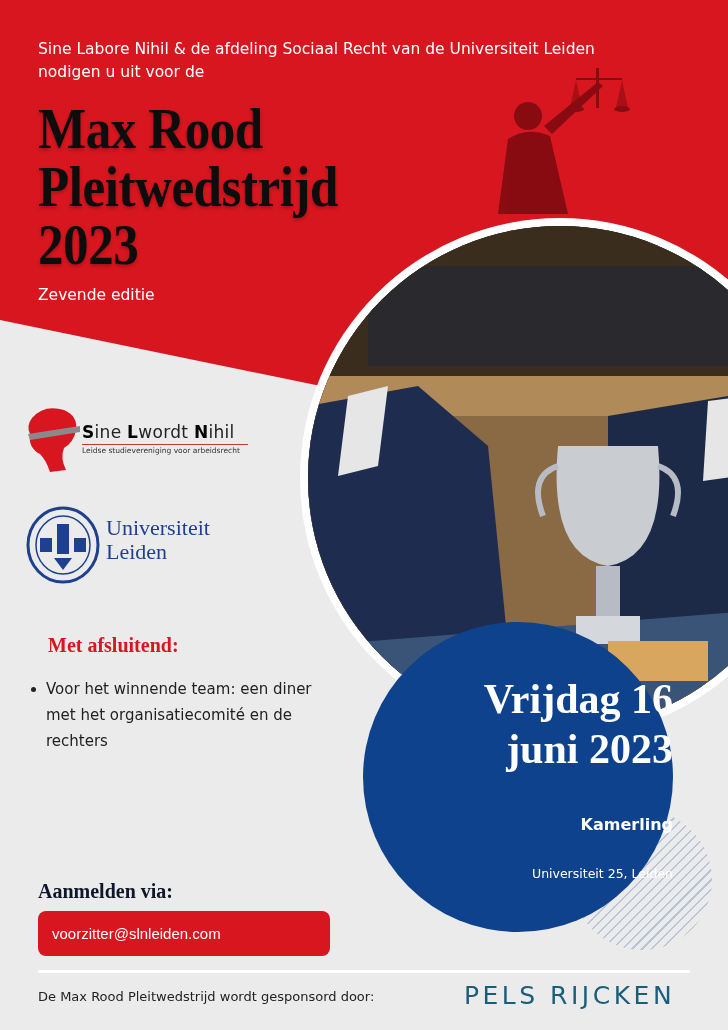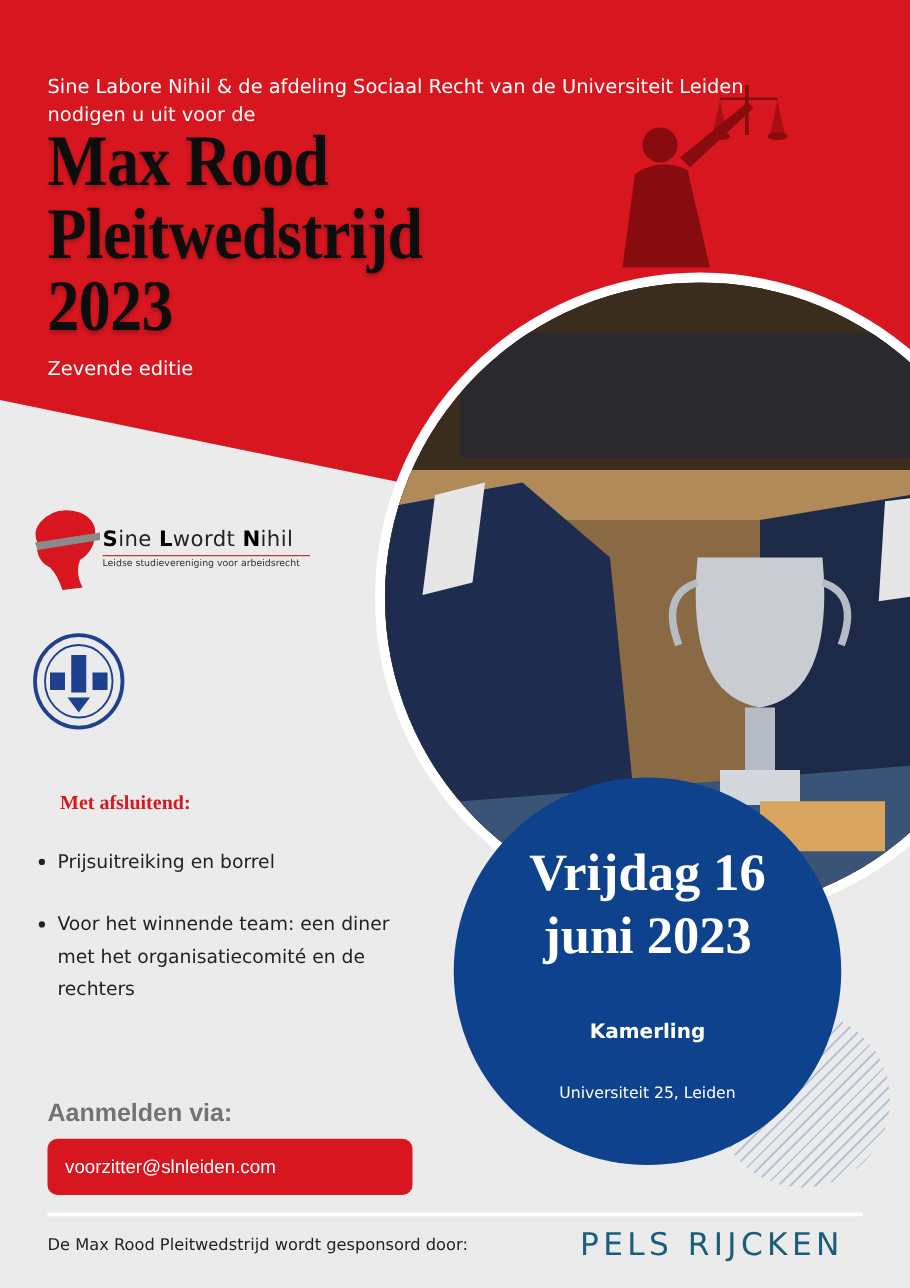--- a/index.html
+++ b/index.html
@@ -1,45 +1,45 @@
 <!DOCTYPE html>
 <html><head>
 <meta charset="utf-8">
 <style>
   *{box-sizing:border-box;margin:0;padding:0}
   html,body{width:728px;height:1030px;overflow:hidden;background:#ebebeb}
   body{position:relative;font-family:"DejaVu Sans",sans-serif}
   .red-bg{position:absolute;left:0;top:0;width:728px;height:470px;}
   .red-bg svg{display:block}
-  .intro{position:absolute;left:38px;top:38px;width:660px;color:#fff;font-size:15.5px;line-height:23px;margin-top:20px;}
+  .intro{position:absolute;left:38px;top:38px;width:660px;color:#fff;font-size:15.5px;line-height:23px;}
   .title{position:absolute;left:38px;top:100px;color:#0d0d0d;font-family:"Liberation Serif",serif;font-weight:bold;font-size:58px;line-height:58px;letter-spacing:-0.5px;transform:scaleX(0.88);transform-origin:left top;text-shadow:0 2px 4px rgba(0,0,0,.25)}
   .edition{position:absolute;left:38px;top:286px;color:#fff;font-size:15.5px}
   .justitia{position:absolute;left:478px;top:64px;width:170px;height:170px}
   .photo-ring{position:absolute;left:300px;top:218px;width:520px;height:520px;border-radius:50%;background:#fff;}
   .photo{position:absolute;left:308px;top:226px;width:504px;height:504px;border-radius:50%;overflow:hidden;background:#3a2f22}
   .photo svg{display:block}
   .logo-sln{position:absolute;left:24px;top:404px;width:220px;height:70px}
   .logo-sln .name{position:absolute;left:58px;top:18px;font-size:17px;color:#222;letter-spacing:0.3px}
   .logo-sln .name b{font-weight:bold;color:#000}
   .logo-sln .line{position:absolute;left:58px;top:40px;width:166px;height:1px;background:#c0392b}
   .logo-sln .sub{position:absolute;left:58px;top:42px;font-size:7.5px;color:#333;white-space:nowrap}
   .logo-ul{position:absolute;left:26px;top:506px;width:210px;height:80px}
   .logo-ul .seal{position:absolute;left:0;top:0;width:74px;height:78px}
   .logo-ul .txt{position:absolute;left:80px;top:10px;color:#1f3f8f;font-family:"Liberation Serif",serif;font-size:22px;line-height:24px}
-  .closing-h{position:absolute;left:48px;top:634px;color:#d8161f;font-family:"Liberation Serif",serif;font-weight:bold;font-size:16px}
+  .closing-h{position:absolute;left:48px;top:634px;color:#d8161f;font-family:"Liberation Serif",serif;font-weight:bold;font-size:20px}
   .bullets{position:absolute;left:28px;top:676px;width:290px;color:#222;font-size:15px;line-height:26px;list-style:none}
   .bullets li{position:relative;padding-left:18px;margin-bottom:24px}
   .bullets li::before{content:"";position:absolute;left:3px;top:11px;width:5px;height:5px;border-radius:50%;background:#222}
   .stripes{position:absolute;left:572px;top:810px;width:140px;height:140px;border-radius:50%;overflow:hidden;
     background:repeating-linear-gradient(135deg,#b6c5d9 0 1.5px,transparent 1.5px 7px)}
-  .date-circle{position:absolute;left:363px;top:622px;width:310px;height:310px;border-radius:50%;background:#0e428c;color:#fff;text-align:center}
+  .date-circle{position:absolute;left:363px;top:622px;width:310px;height:310px;border-radius:50%;background:#0e428c;color:#fff;text-align:right}
   .date-circle .date{position:absolute;left:0;top:52px;width:100%;font-family:"Liberation Serif",serif;font-weight:bold;font-size:42px;line-height:50px}
   .date-circle .venue{position:absolute;left:0;top:190px;width:100%;font-weight:bold;font-size:16px;line-height:26px}
   .date-circle .addr{position:absolute;left:0;top:244px;width:100%;font-size:12.5px}
-  .signup-h{position:absolute;left:38px;top:880px;color:#737373;font-family:Liberation Sans, sans-serif;font-weight:bold;font-size:20px}
+  .signup-h{position:absolute;left:38px;top:880px;color:#0f172a;font-family:Liberation Serif, serif;font-weight:bold;font-size:20px}
   .email-btn{position:absolute;left:38px;top:911px;width:292px;height:45px;border-radius:8px;background:#d8161f;color:#fff;font-weight:normal;font-size:15px;line-height:45px;padding-left:14px;border:none;text-align:left}
   .divider{position:absolute;left:38px;top:970px;width:652px;height:3px;background:#fff}
   .sponsor-txt{position:absolute;left:38px;top:989px;color:#222;font-size:13px}
   .sponsor-logo{position:absolute;left:464px;top:981px;color:#1b5e7a;font-weight:normal;font-size:25px;letter-spacing:3.5px}
 </style>
 </head>
 <body>
 
 <div class="red-bg">
   <svg width="728" height="470" viewBox="0 0 728 470">
@@ -112,25 +112,28 @@
 
 <div class="logo-ul">
   <svg class="seal" viewBox="0 0 74 78">
     <ellipse cx="37" cy="39" rx="35" ry="37" fill="none" stroke="#1f3f8f" stroke-width="3"></ellipse>
     <ellipse cx="37" cy="39" rx="27" ry="29" fill="none" stroke="#1f3f8f" stroke-width="1.5"></ellipse>
     <rect x="31" y="18" width="12" height="30" fill="#1f3f8f"></rect>
     <rect x="14" y="32" width="12" height="14" fill="#1f3f8f"></rect>
     <rect x="48" y="32" width="12" height="14" fill="#1f3f8f"></rect>
     <path d="M28 52 L46 52 L37 64 Z" fill="#1f3f8f"></path>
   </svg>
+  <div class="txt">
+    <div>Universiteit</div>
+    <div>Leiden</div>
+  </div>
 </div>
 
 <div class="closing-h">Met afsluitend:</div>
 <ul class="bullets">
-  <li>Prijsuitreiking en borrel</li>
   <li>Voor het winnende team: een diner met het organisatiecomité en de rechters</li>
 </ul>
 
 <div class="stripes"></div>
 
 <div class="date-circle">
   <div class="date">
     <div>Vrijdag 16</div>
     <div>juni 2023</div>
   </div>

